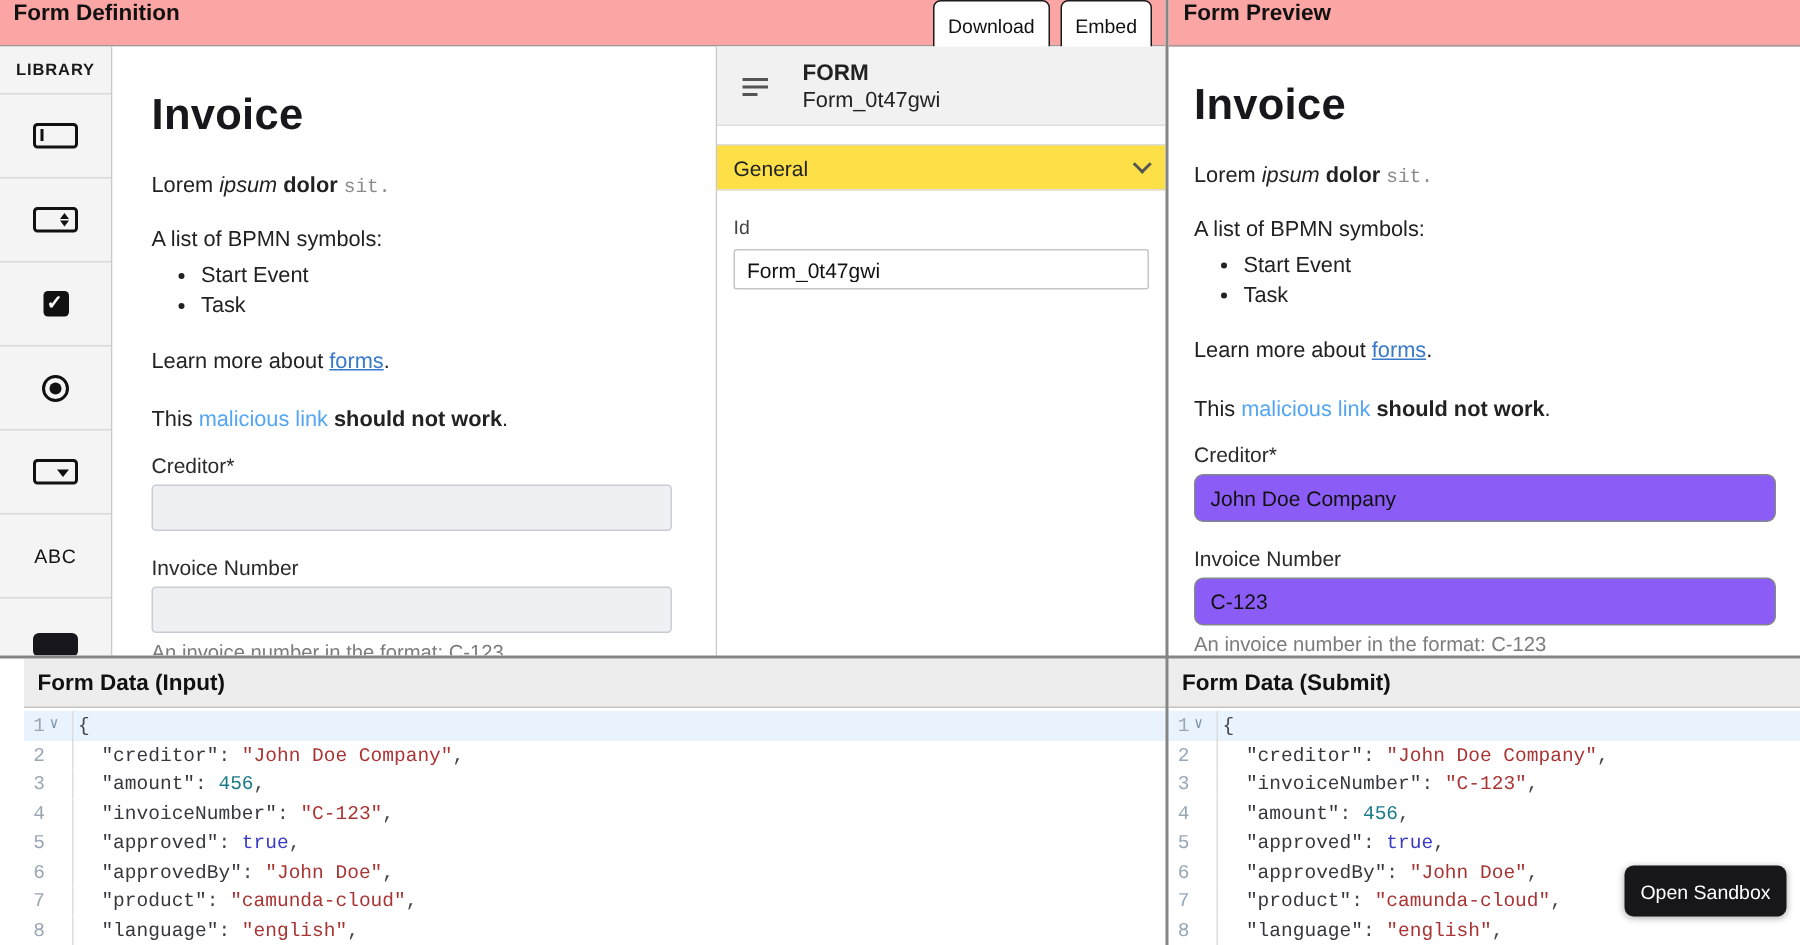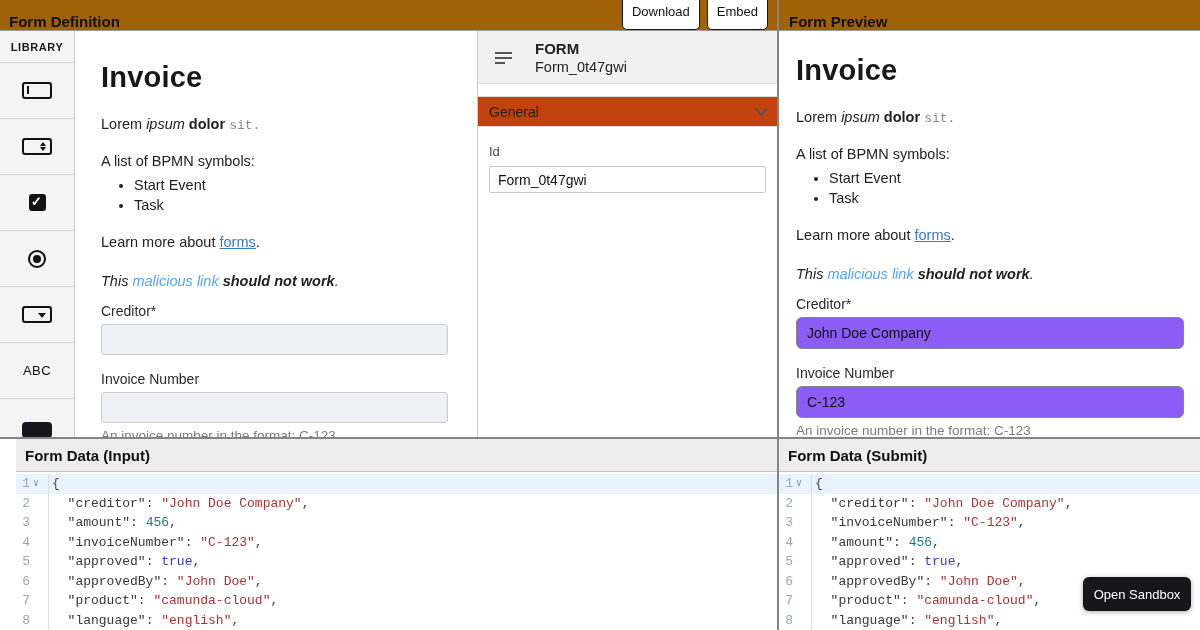--- a/index.html
+++ b/index.html
@@ -13,22 +13,22 @@
   .region { position:absolute; overflow:hidden; background:#fff; }
   #left-top   { left:0;   top:0;   width:777px;  height:437px; }
   #right-top  { left:779px; top:0; width:421px;  height:437px; }
   #left-bottom{ left:16px;   top:439px; width:777px; height:191px; }
   #right-bottom{ left:779px; top:439px; width:421px; height:191px; }
   #v-divider { position:absolute; left:777px; top:0; width:2px; height:630px; background:#858585; z-index:10; }
   #h-divider { position:absolute; left:0; top:437px; width:1200px; height:2px; background:#858585; z-index:9; }
 
   
   .panel-header {
-    height:31px; background:#a16207; border-bottom:1px solid #9b9b9b;
-    display:flex; align-items:flex-end; padding:0 9px;
+    height:31px; background:#fca5a5; border-bottom:1px solid #9b9b9b;
+    display:flex; align-items:flex-start; padding:0 9px;
     font-size:15px; font-weight:bold; color:#111;
   }
   .panel-header2 {
     height:33px; background:#ededed; border-bottom:1px solid #c4c4c4;
     display:flex; align-items:center; padding:0 9px;
     font-size:15px; font-weight:bold; color:#111;
   }
   .header-actions { margin-left:auto; display:flex; gap:7px; }
   .btn {
     background:#fff; border:1.5px solid #1a1a1a; border-radius:5px;
@@ -66,41 +66,41 @@
   .ic-button { width:30px; height:16px; background:#16161c; border-radius:4px; }
 
   
   .canvas { flex:1; background:#fff; padding:30px 29px 0 26px; overflow:hidden; font-size:14.5px; color:#222; position:relative; }
   .form-h1 { font-size:29px; font-weight:bold; color:#18181c; margin:0 0 22px; letter-spacing:.2px; }
   .p-lorem { margin:0 0 20px; }
   .p-intro { margin:0 0 6px; }
   .bpmn-list { margin:0 0 19px; padding-left:33px; }
   .bpmn-list li { line-height:20px; }
   .p-learn { margin:0 0 23px; }
-  .p-mal { margin:1px 0 14px;font-style:italic; }
+  .p-mal { margin:1px 0 14px; }
   .it { font-style:italic; }
   .b { font-weight:bold; }
   .mono-gray { font-family:"Liberation Mono", monospace; color:#8a8a8a; font-size:13px; }
   .link { color:#3879c8; text-decoration:underline; cursor:pointer; }
   .mal-link { color:#54a6f2; cursor:pointer; }
   .field { margin:0 0 16px; }
   .field-label { display:block; font-size:14px; color:#2a2a2a; margin-bottom:5px; }
   .editor-input { width:100%; height:31px; background:#eef0f3; border:1px solid #c8cdd4; border-radius:3px; }
   .field-desc { font-size:13.5px; color:#7c7c7c; margin-top:5px; }
 
   
   .properties { flex:none; width:300px; border-left:1px solid #c9c9c9; background:#fff; }
   .props-head { height:53px; background:#f1f1f1; border-bottom:1px solid #dedede; display:flex; align-items:center; padding:0 17px; gap:23px; }
   .form-icon { width:17px; height:2.5px; background:#555; position:relative; margin-top:-8px; }
   .form-icon::before { content:""; position:absolute; top:5px; left:0; width:17px; height:2.5px; background:#555; }
   .form-icon::after  { content:""; position:absolute; top:10px; left:0; width:10px; height:2.5px; background:#555; }
   .props-type { font-size:15px; font-weight:bold; color:#222; margin-bottom:2px; }
   .props-name { font-size:14.5px; color:#222; }
   .props-gap { height:12px; }
-  .props-section { height:31px; background:#c2410c; border-top:1px solid #dedede; border-bottom:1px solid #dedede;
+  .props-section { height:31px; background:#fde047; border-top:1px solid #dedede; border-bottom:1px solid #dedede;
     display:flex; align-items:center; padding:0 11px; font-size:14px; color:#222; cursor:pointer; }
   .chevron { margin-left:auto; width:9px; height:9px; border-right:2px solid #555; border-bottom:2px solid #555;
     transform:rotate(45deg); margin-top:-5px; }
   .props-content { padding:17px 11px; }
   .props-label { display:block; font-size:13px; color:#454545; margin-bottom:7px; }
   .props-input { width:100%; height:27px; border:1px solid #c6c6c6; border-radius:2px; font-size:14px;
     padding:0 8px; color:#111; background:#fff; font-family:"Liberation Sans", sans-serif; }
 
   
   .preview-body { position:absolute; left:0; top:31px; right:0; bottom:0; overflow:hidden;

